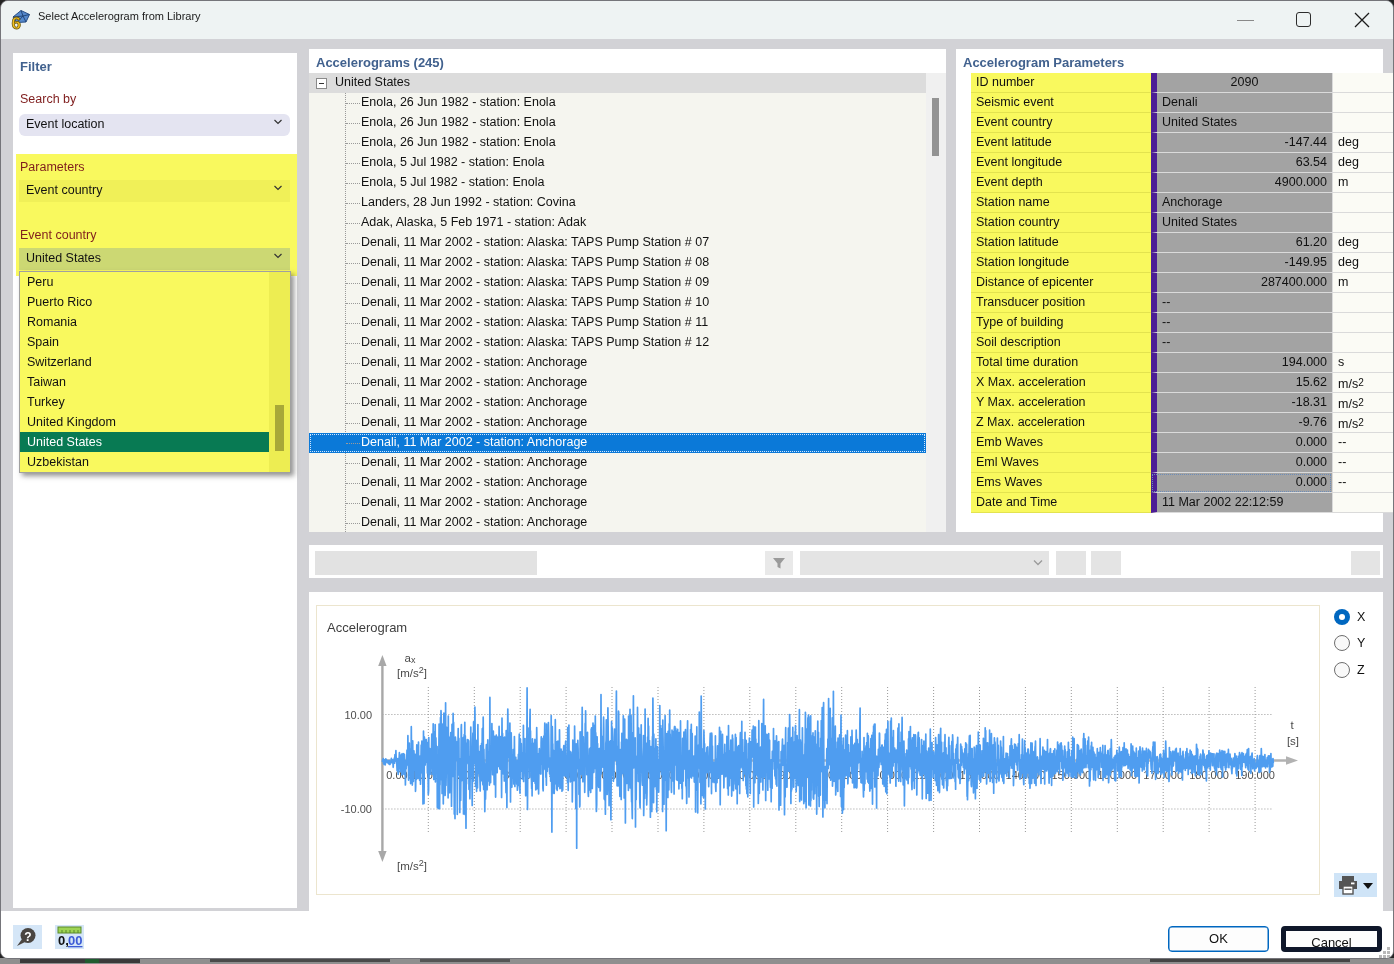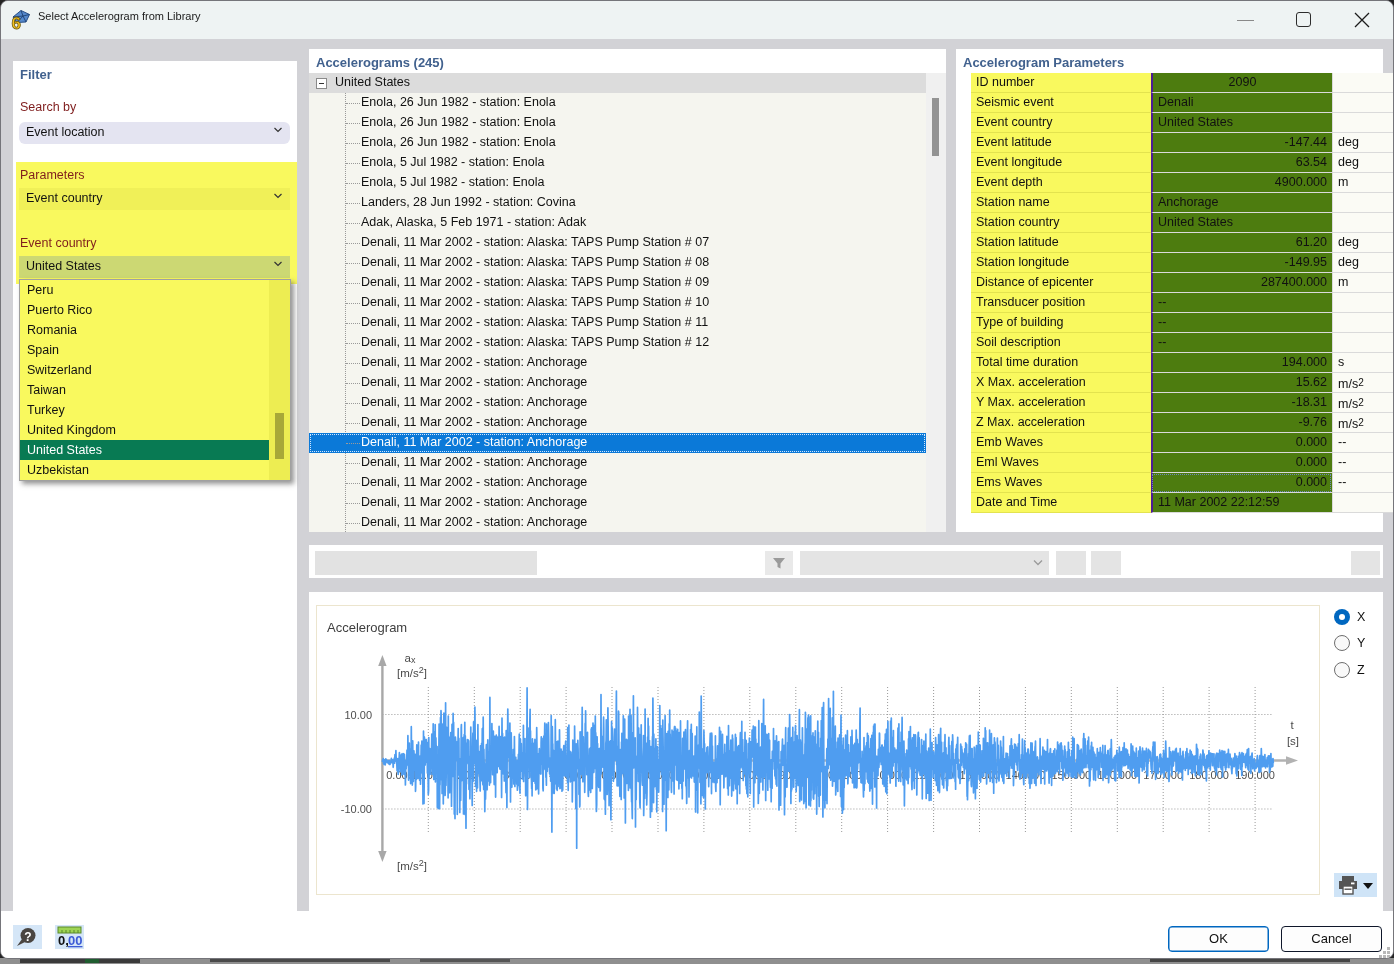--- a/index.html
+++ b/index.html
@@ -34,21 +34,21 @@
 #treeline { position:absolute; left:36px; top:0; width:0; height:439px;
   border-left:1px dotted #9a9a9a; }
 #vscroll { position:absolute; right:0; top:24px; width:20px; height:459px; background:#f0f0f0; }
 #vthumb { position:absolute; left:6px; top:25px; width:7px; height:58px; background:#939393; }
 
 .prow { position:relative; height:20px; }
 .prow > div { position:absolute; top:0; height:20px; font-size:12.5px; color:#111;
   line-height:19px; border-bottom:1px solid #dadada; overflow:hidden; }
 .pl { left:0; width:180px; background:#f9f95e; padding-left:5px;
   border-bottom-color:#e3e34f !important; }
-.pv { left:180px; width:181px; background:#4d7c0f; border-left:2px solid #4c1d95; padding:0 5px; }
+.pv { left:180px; width:181px; background:#a3a3a3; border-left:6px solid #4c1d95; padding:0 5px; }
 .pu { left:361px; width:63px; background:#fbfbf5; border-left:1px solid #dadada; padding-left:5px; }
 .pv.right { text-align:right; }
 .pv.center { text-align:center; }
 .pv.focus { outline:1px dotted #6c8cb8; outline-offset:-2px; }
 sup { font-size:10px; vertical-align:2px; }
 
 #ddlist { position:absolute; left:6px; top:218px; width:272px; height:202px;
   background:#f9f95e; border:1px solid #a0a0a0;
   box-shadow:3px 3px 5px rgba(60,60,60,.55); }
 .ditem { height:20px; font-size:12.5px; color:#111; padding-left:7px; line-height:20px; }
@@ -68,21 +68,21 @@
 .axl { font-size:11.5px; fill:#4a4a4a; font-family:"Liberation Sans",sans-serif; }
 
 .radio { position:absolute; width:16px; height:16px; border-radius:50%; }
 .radio.off { background:#f9f9f9; border:1px solid #6e6e6e; }
 .rlbl { position:absolute; font-size:12.5px; color:#111; }
 
 #botbar { position:absolute; left:0; top:910px; width:1394px; height:48px; background:#fff; }
 .btn { position:absolute; top:925px; height:26px; background:#fdfdfd; border-radius:4px;
   font-size:13px; color:#111; text-align:center; line-height:24px; }
 #ok { left:1167px; width:101px; border:1px solid #0067c0; box-shadow:inset 0 0 0 .5px #0067c0; }
-#cancel { left:1280px; width:101px; border:1px solid #0f172a; }
+#cancel { left:1280px; width:101px; border:5px solid #0f172a; }
 .iconbox { position:absolute; top:924px; width:29px; height:24px; background:#d5e6f7; }
 </style></head>
 <body>
 <div id="behind">
   <div class="abs" style="left:20px;top:1px;width:120px;height:4px;background:#3a3a3a"></div>
   <div class="abs" style="left:85px;top:0;width:14px;height:5px;background:#1f5c2f"></div>
   <div class="abs" style="left:210px;top:1px;width:180px;height:3px;background:#4a4a4a"></div>
   <div class="abs" style="left:420px;top:1px;width:90px;height:3px;background:#555"></div>
   <div class="abs" style="left:1150px;top:1px;width:200px;height:3px;background:#454545"></div>
 </div>
@@ -101,21 +101,21 @@
     <div class="winbtn" style="left:1282px;">
         <div class="abs" style="left:13px;top:11px;width:15px;height:15px;border:1.4px solid #2c2c2c;border-radius:3px"></div>
       </div>
     <div class="winbtn" style="left:1340px;">
       <svg class="abs" style="left:13px;top:11px" width="16" height="16" viewBox="0 0 16 16">
           <path d="M1 1 L15 15 M15 1 L1 15" stroke="#1c1c1c" stroke-width="1.3"></path>
         </svg>
     </div>
   </div>
 
-  <div class="panel" style="left:12px;top:60px;width:284px;height:855px;padding-left:24px;">
+  <div class="panel" style="left:12px;top:52px;width:284px;height:855px;padding-left:24px;">
     <div class="ptitle" style="position:absolute;left:7px;top:6px;">Filter</div>
     <div class="lbl abs" style="left:7px;top:39px;">Search by</div>
     <div class="combo" style="left:6px;top:61px;width:271px;background:#e4e4f1;border-radius:6px;">Event location
       <span class="chev">
           <svg width="10" height="10" viewBox="0 0 10 10">
             <path d="M1.5 3 L5 6.5 L8.5 3" fill="none" stroke="#333" stroke-width="1.2"></path>
           </svg>
         </span>
     </div>
     <div class="abs" style="left:2.5px;top:101px;width:281px;height:122px;background:#f9f95e;"></div>

